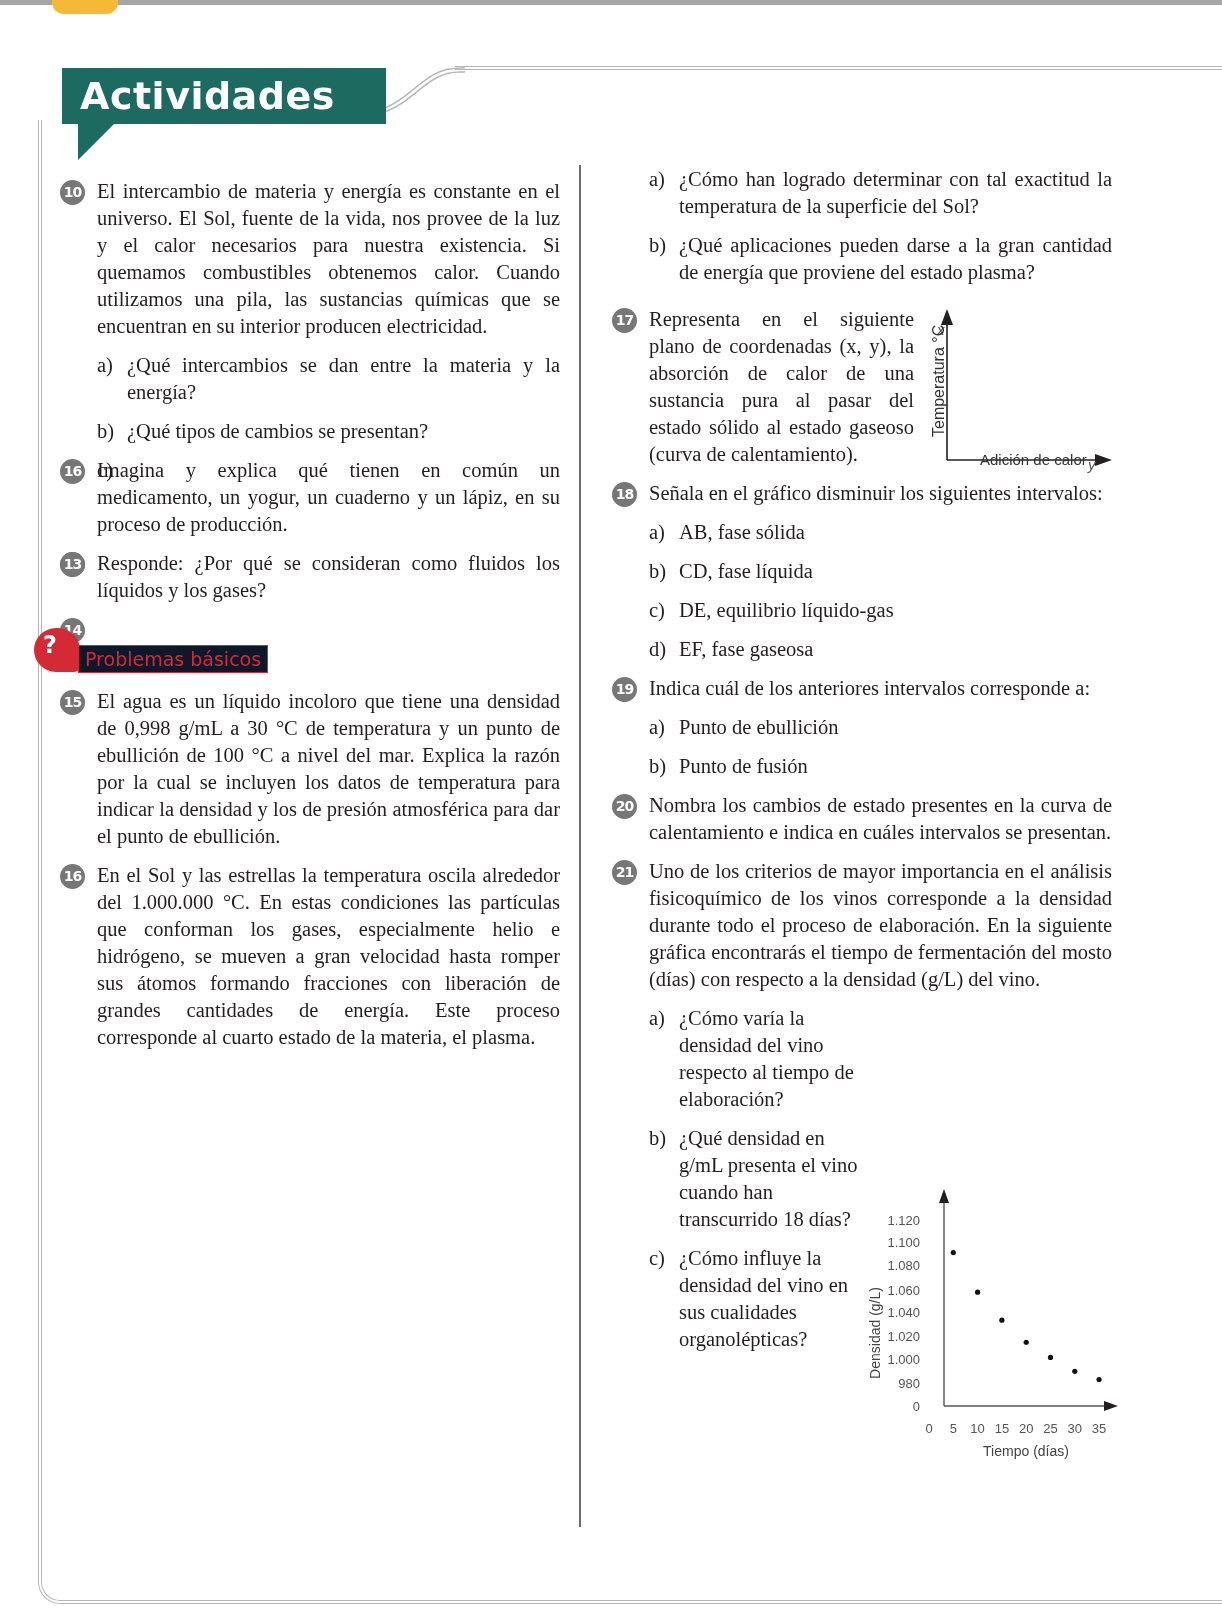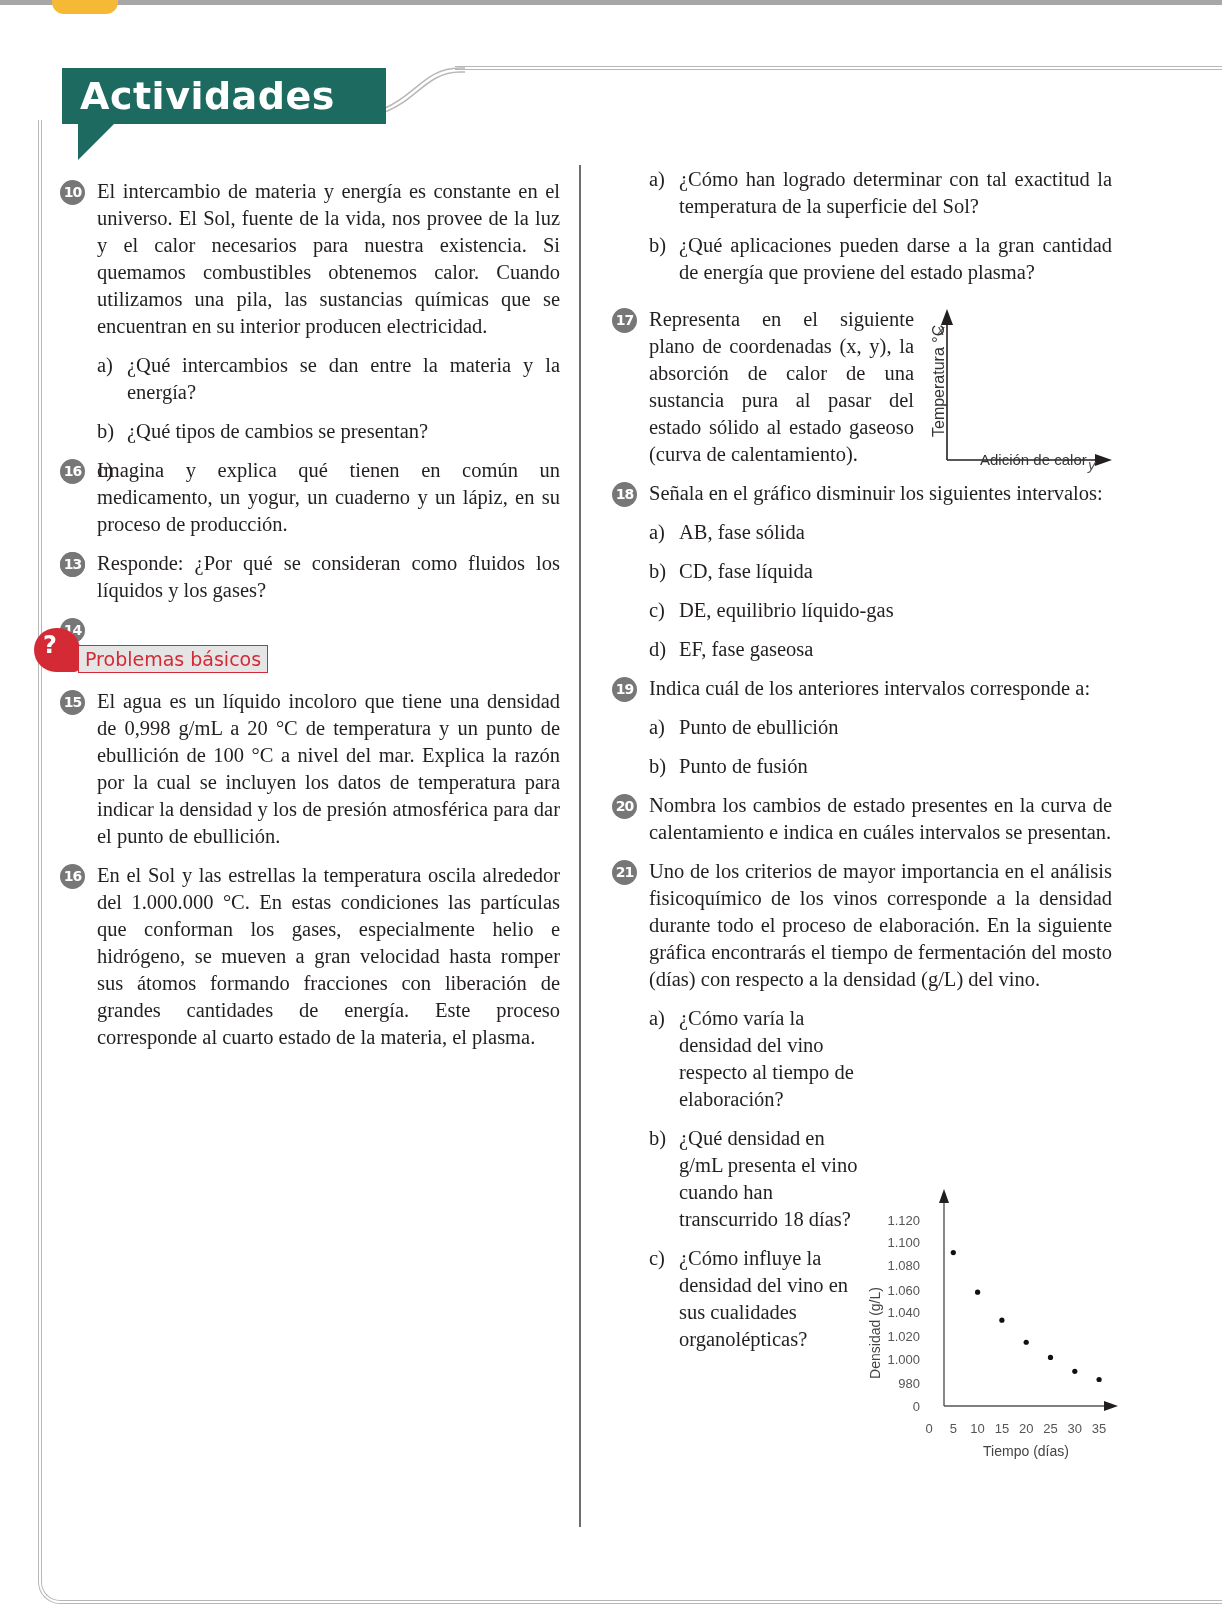--- a/index.html
+++ b/index.html
@@ -26,21 +26,21 @@
          text-align:center; letter-spacing:-1px; }
   .sub { position:relative; padding-left:30px; margin-bottom:12px; }
   .sub .lbl { position:absolute; left:0; top:0; }
   .sub-l { margin-left:37px; }
   .sub-r { margin-left:37px; }
   .problems { position:relative; height:44px; margin:24px 0 16px -26px; }
   .prob-icon { position:absolute; left:0; top:0; width:46px; height:44px; background:#d32a36;
                border-radius:23px 23px 6px 23px; }
   .prob-icon span { position:absolute; left:9px; top:4px; color:#fff; font-family:"DejaVu Sans",sans-serif; font-size:24px; font-weight:bold; }
   .prob-label { position:absolute; left:44px; top:17px; height:26px; padding:0 6px; border:1.5px solid #d32a36;
-                color:#d32a36; font-family:"DejaVu Sans",sans-serif; font-size:19px; line-height:26px; background:#e5e5e5; }
+                color:#d32a36; font-family:"DejaVu Sans",sans-serif; font-size:19px; line-height:26px; background:#0f172a; }
   .narrow { width:186px; }
   svg text { font-family:"Liberation Sans","DejaVu Sans",sans-serif; }
 </style>
 </head>
 <body>
 
 <div class="topbar"></div>
 <div class="tab-yellow"></div>
 
 <svg class="frame-curve" viewBox="0 0 80 46">
@@ -82,21 +82,21 @@
 
   <div class="problems">
     <div class="prob-icon">
         <span>?</span>
       </div>
     <div class="prob-label">Problemas básicos</div>
   </div>
 
   <div class="q">
     <span class="num">15</span>
-    <span>El agua es un líquido incoloro que tiene una densidad de 0,998 g/mL a 20 °C de temperatura y un punto de ebullición de 100 °C a nivel del mar. Explica la razón por la cual se incluyen los datos de temperatura para indicar la densidad y los de presión atmosférica para dar el punto de ebullición.</span>
+    <span>El agua es un líquido incoloro que tiene una densidad de 0,998 g/mL a 30 °C de temperatura y un punto de ebullición de 100 °C a nivel del mar. Explica la razón por la cual se incluyen los datos de temperatura para indicar la densidad y los de presión atmosférica para dar el punto de ebullición.</span>
   </div>
   <div class="q">
     <span class="num">16</span>
     <span>En el Sol y las estrellas la temperatura oscila alrededor del 1.000.000 °C. En estas condiciones las partículas que conforman los gases, especialmente helio e hidrógeno, se mueven a gran velocidad hasta romper sus átomos formando fracciones con liberación de grandes cantidades de energía. Este proceso corresponde al cuarto estado de la materia, el plasma.</span>
   </div>
 </div>
 
 <div class="col col-right">
   <div class="sub sub-r"><span class="lbl">a)</span><span>¿Cómo han logrado determinar con tal exactitud la temperatura de la superficie del Sol?</span></div>
   <div class="sub sub-r"><span class="lbl">b)</span><span>¿Qué aplicaciones pueden darse a la gran cantidad de energía que proviene del estado plasma?</span></div>

